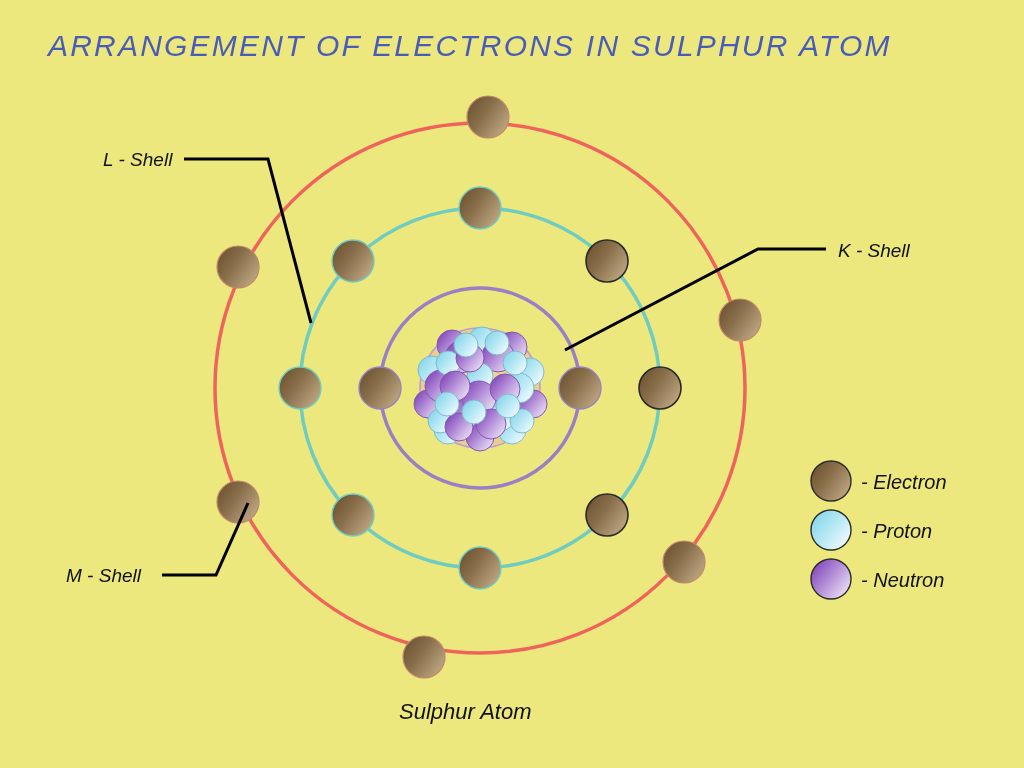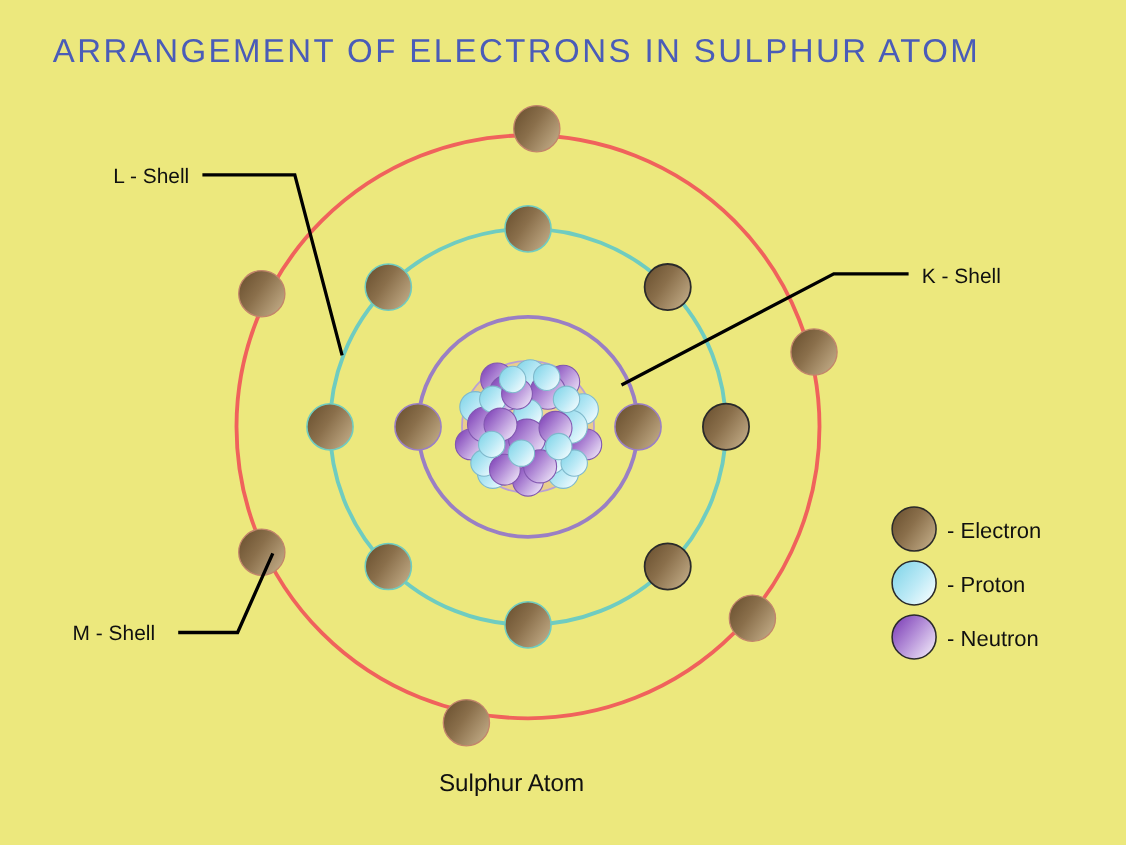--- a/index.html
+++ b/index.html
@@ -12,20 +12,21 @@
     height: 768px;
     overflow: hidden;
     font-family: "Liberation Sans", sans-serif;
     background: #ECE87D;
   }
   #stage {
     position: relative;
     width: 1024px;
     height: 768px;
     background: #ECE87D;
+    font-style: italic;
   }
   #diagram-svg {
     position: absolute;
     left: 0;
     top: 0;
     width: 1024px;
     height: 768px;
     display: block;
   }
   .ttl {

